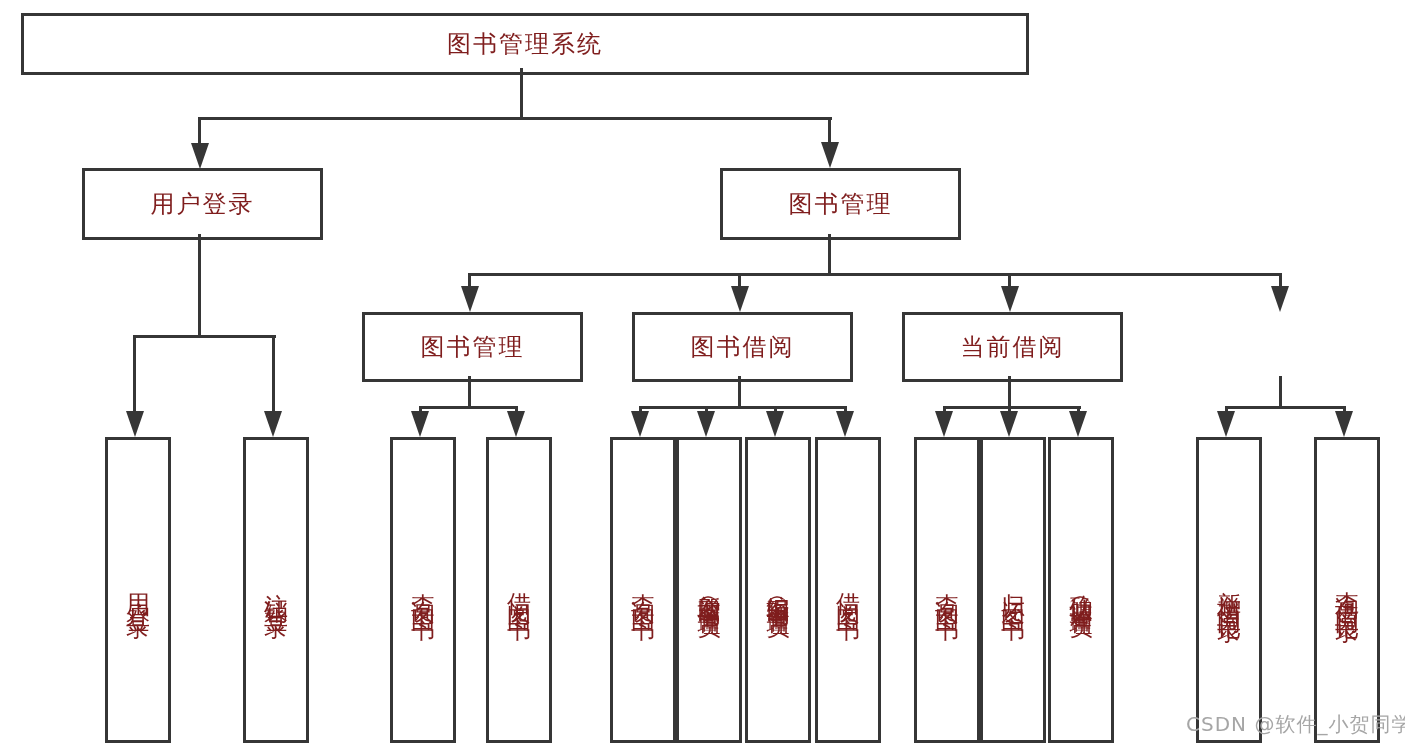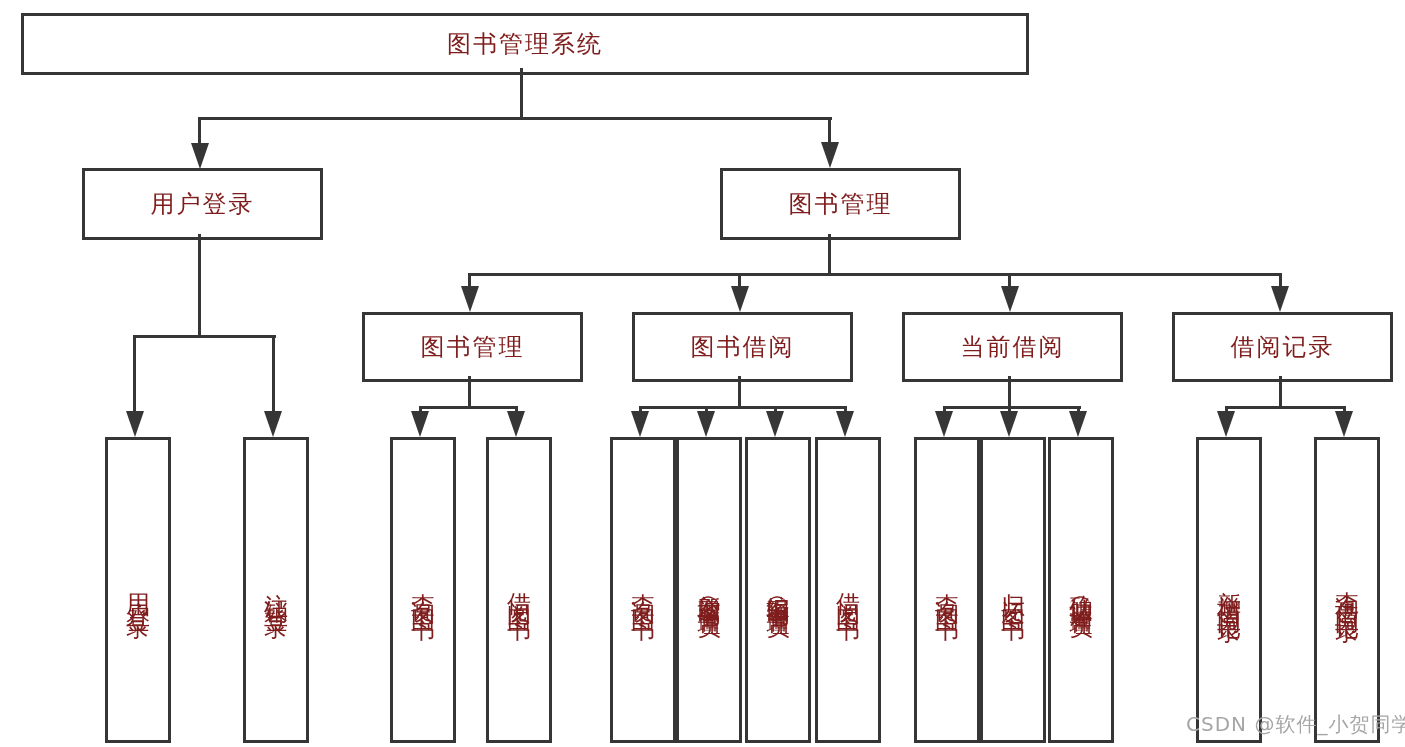--- a/index.html
+++ b/index.html
@@ -80,21 +80,20 @@
   <div class="line" style="left:738px; top:273px; width:3px; height:15px;"></div>
   <div class="arrow" style="left:731px; top:286px;"></div>
   <div class="line" style="left:1008px; top:273px; width:3px; height:15px;"></div>
   <div class="arrow" style="left:1001px; top:286px;"></div>
   <div class="line" style="left:1279px; top:273px; width:3px; height:15px;"></div>
   <div class="arrow" style="left:1271px; top:286px;"></div>
 
   <div class="node hnode" style="left:362px; top:312px; width:215px; height:64px;">图书管理</div>
   <div class="node hnode" style="left:632px; top:312px; width:215px; height:64px;">图书借阅</div>
   <div class="node hnode" style="left:902px; top:312px; width:215px; height:64px;">当前借阅</div>
-  <div class="node hnode" style="left:1172px; top:312px; width:215px; height:64px;">借阅记录</div>
 
   <div class="line" style="left:468px; top:376px; width:3px; height:32px;"></div>
   <div class="line" style="left:419px; top:406px; width:99px; height:3px;"></div>
   <div class="line" style="left:419px; top:406px; width:3px; height:7px;"></div>
   <div class="arrow" style="left:411px; top:411px;"></div>
   <div class="line" style="left:515px; top:406px; width:3px; height:7px;"></div>
   <div class="arrow" style="left:507px; top:411px;"></div>
 
   <div class="line" style="left:738px; top:376px; width:3px; height:32px;"></div>
   <div class="line" style="left:639px; top:406px; width:208px; height:3px;"></div>

